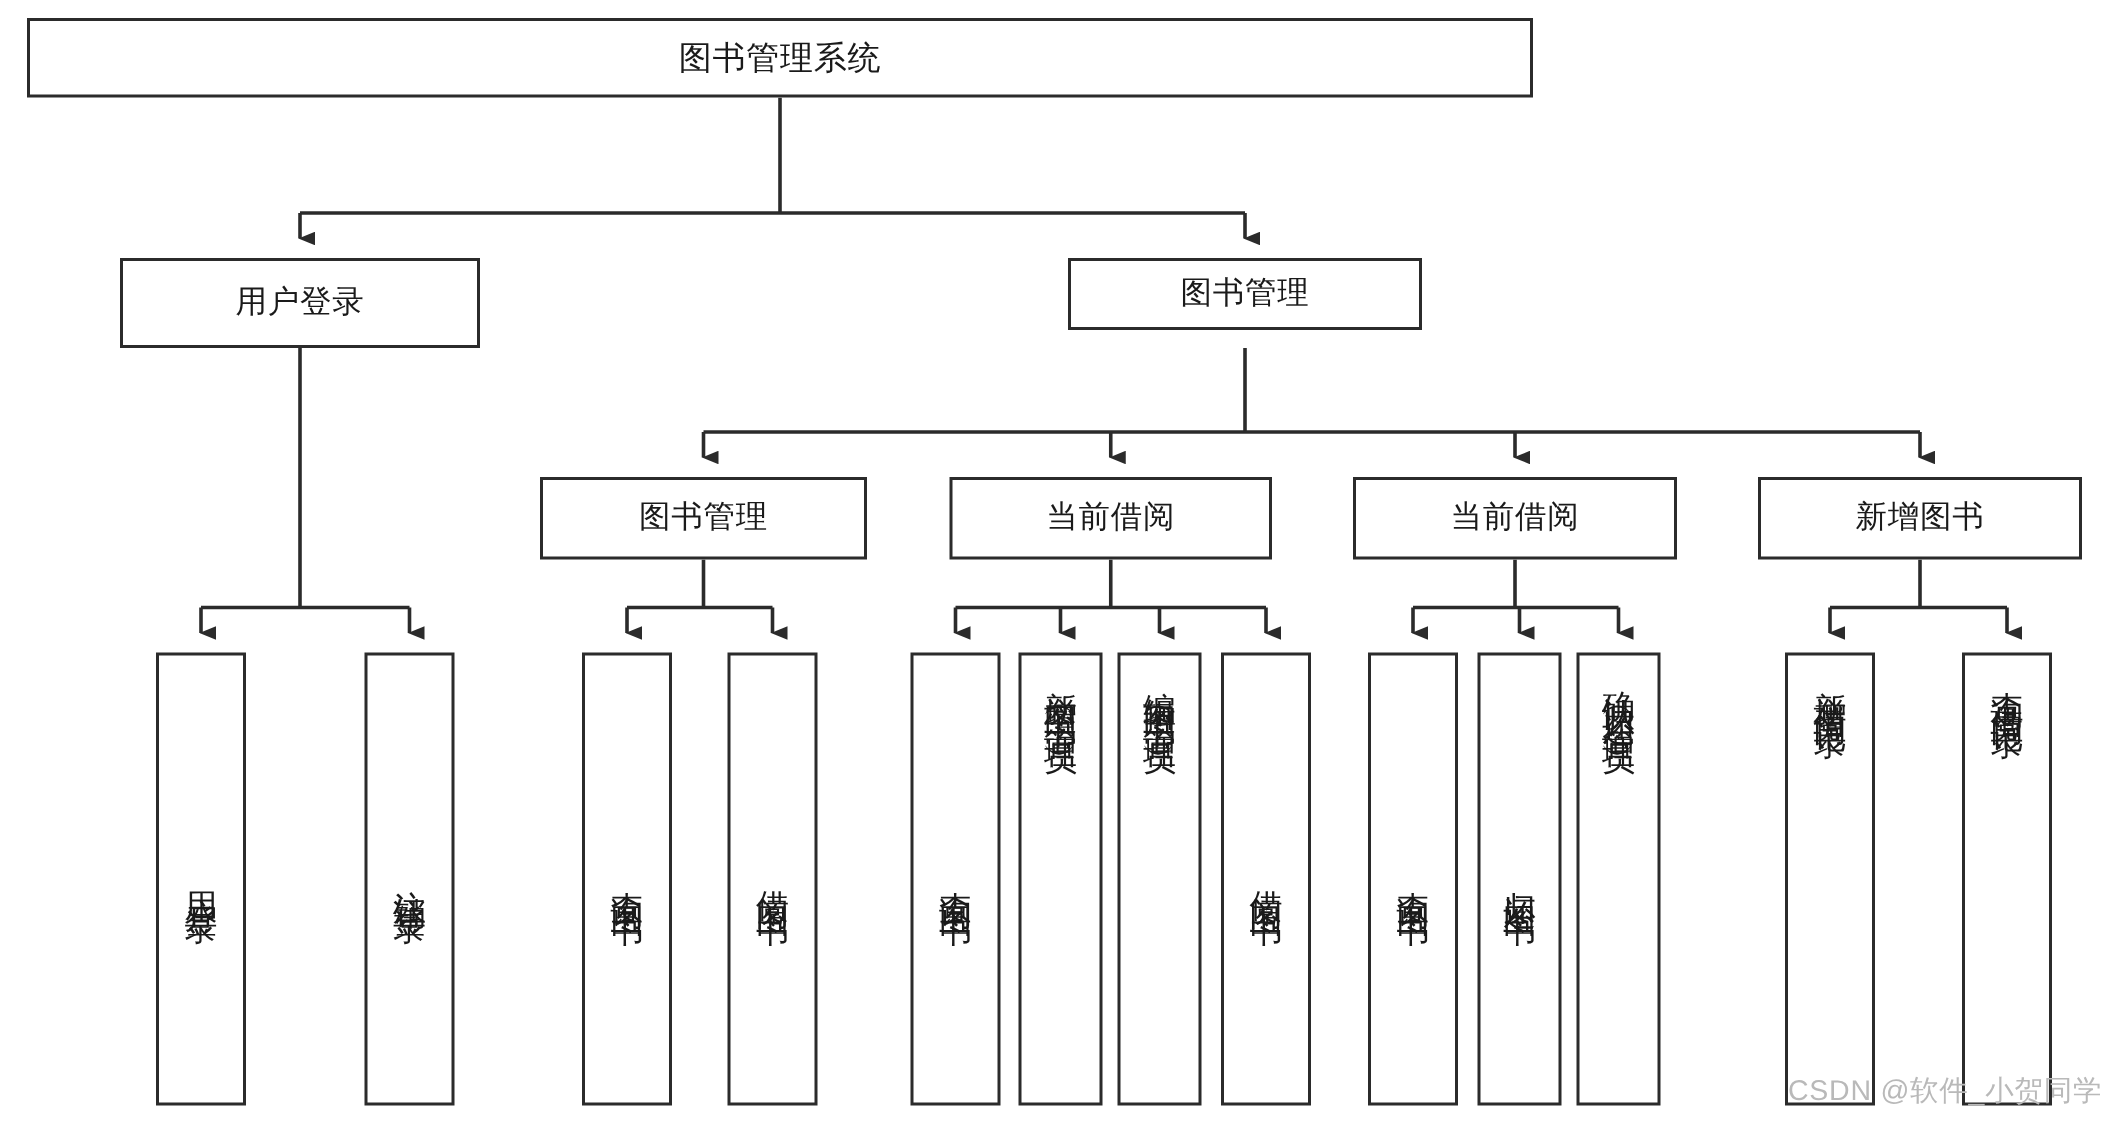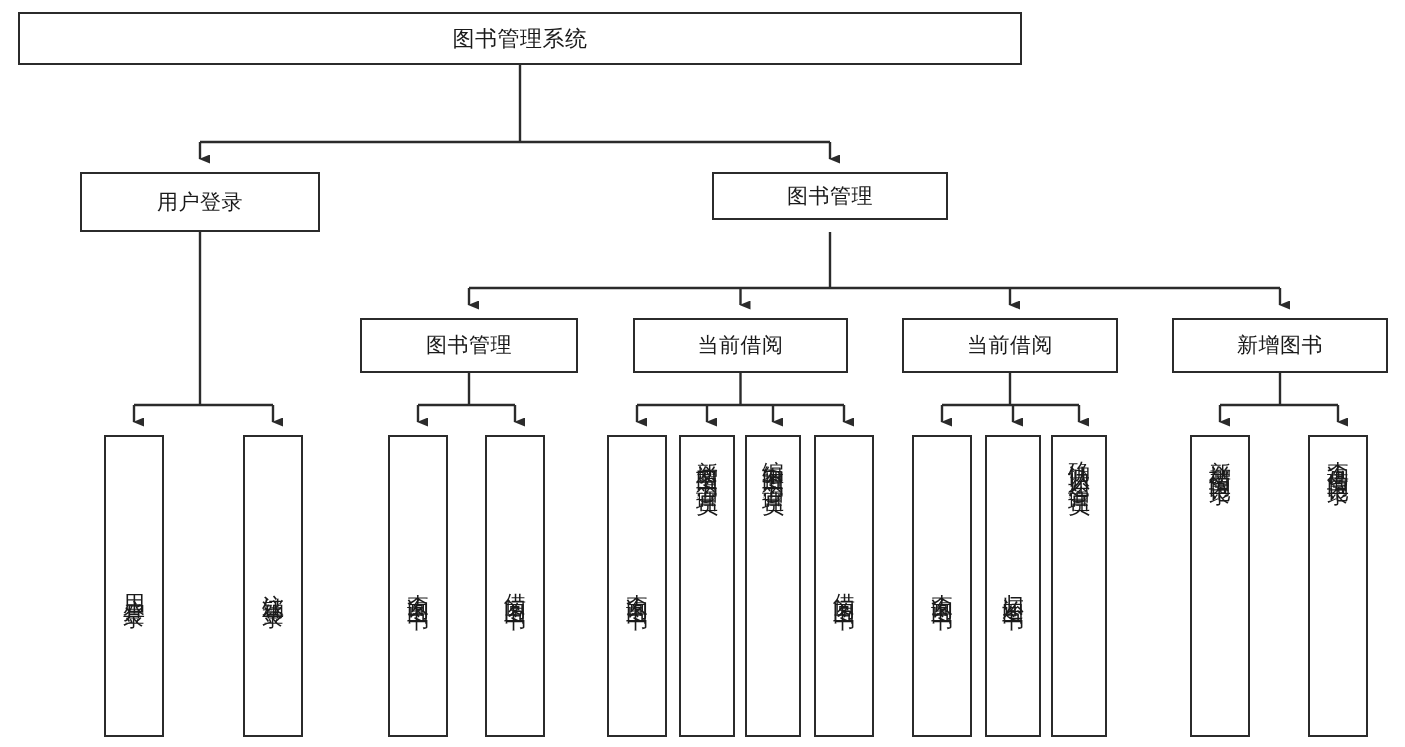--- a/index.html
+++ b/index.html
@@ -179,14 +179,15 @@
         <span class="label">确认归还（管理员）</span>
       </div>
       <div class="node vert" style="left: 1190px; top: 435px; width: 60px; height: 302px;">
         <span class="label">新增借阅记录</span>
       </div>
       <div class="node vert" style="left: 1308px; top: 435px; width: 60px; height: 302px;">
         <span class="label">查询借阅记录</span>
       </div>
     </div>
 
+  <div class="watermark" style="left: 1192px; top: 714px;">CSDN @软件_小贺同学</div>
 
 </div>
 
 </body></html>

